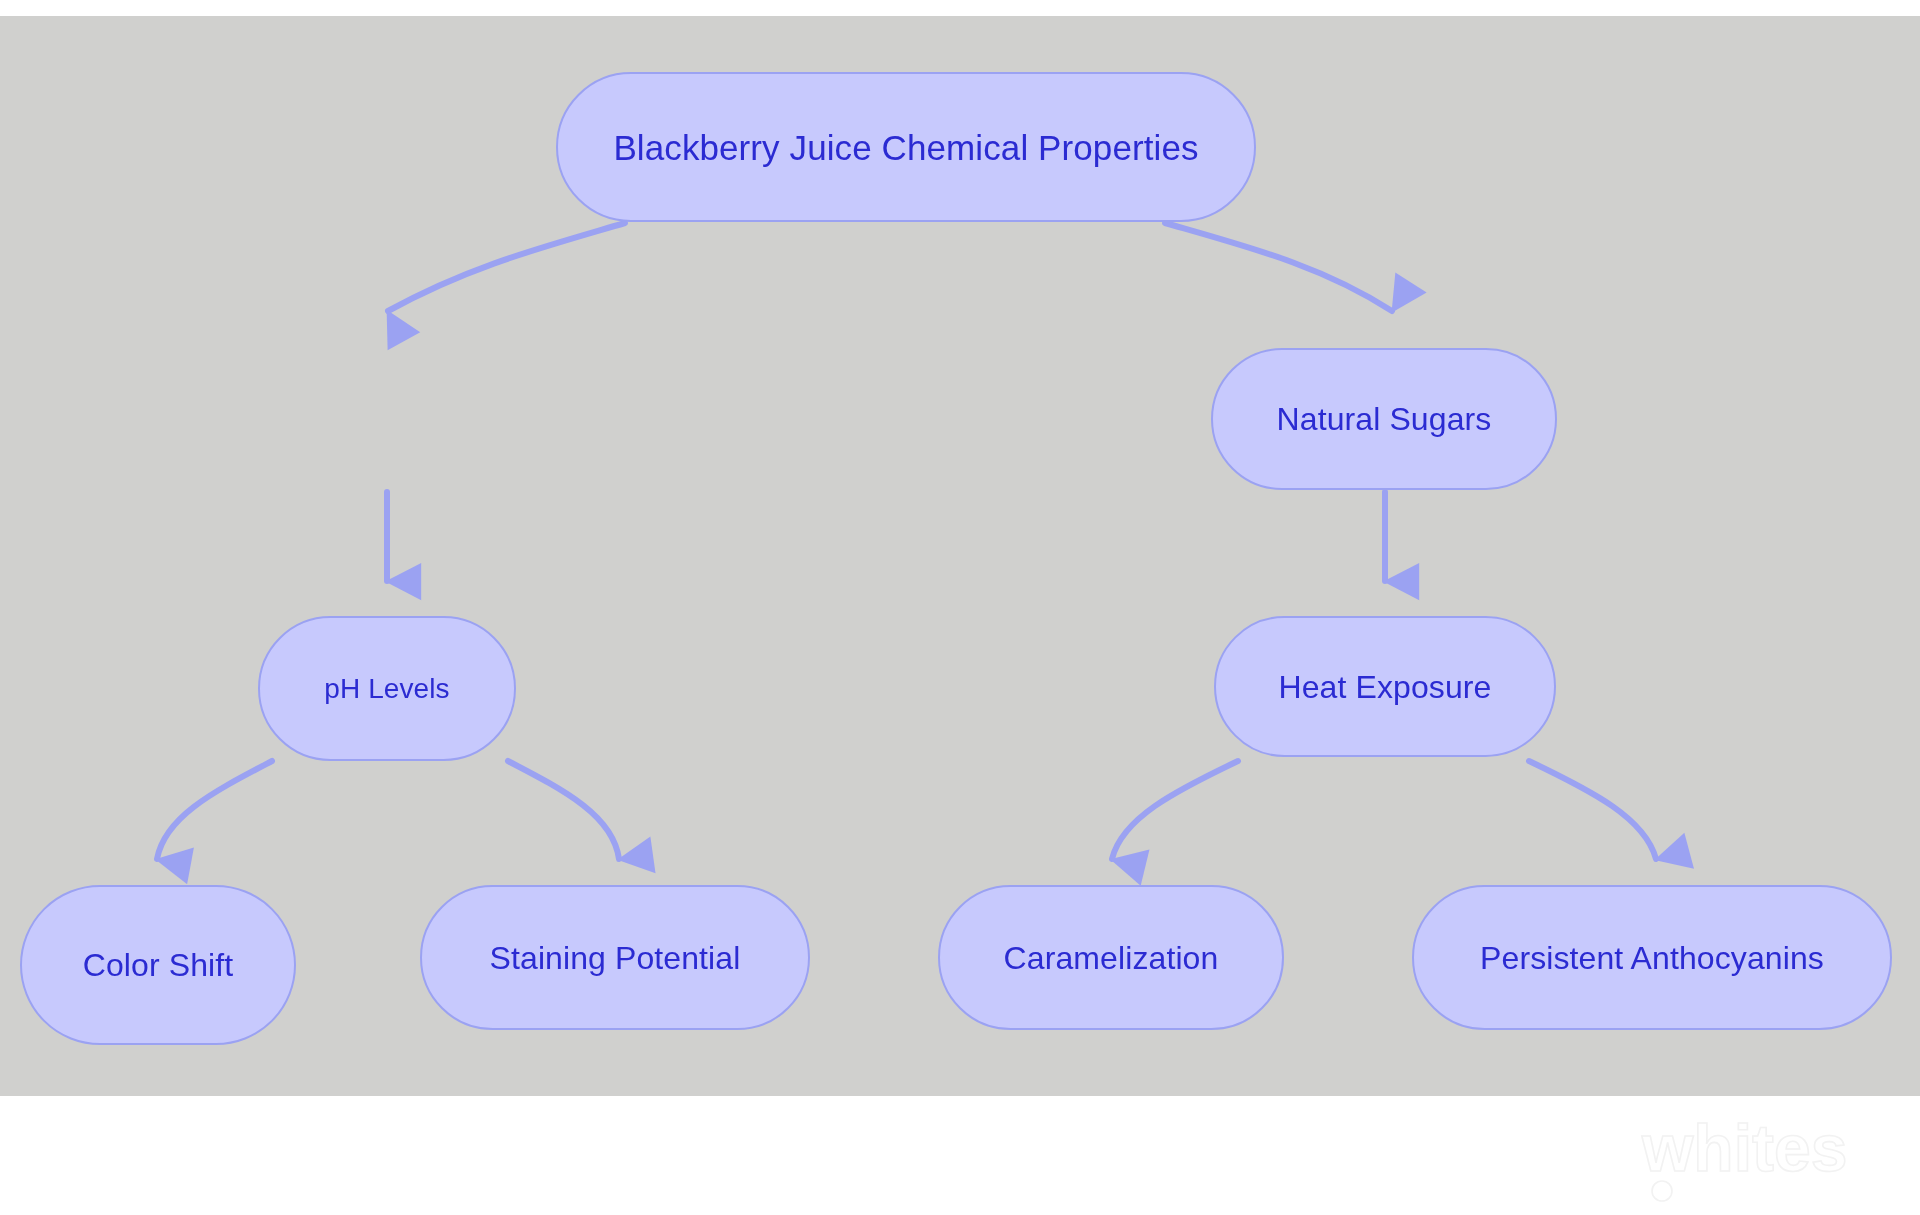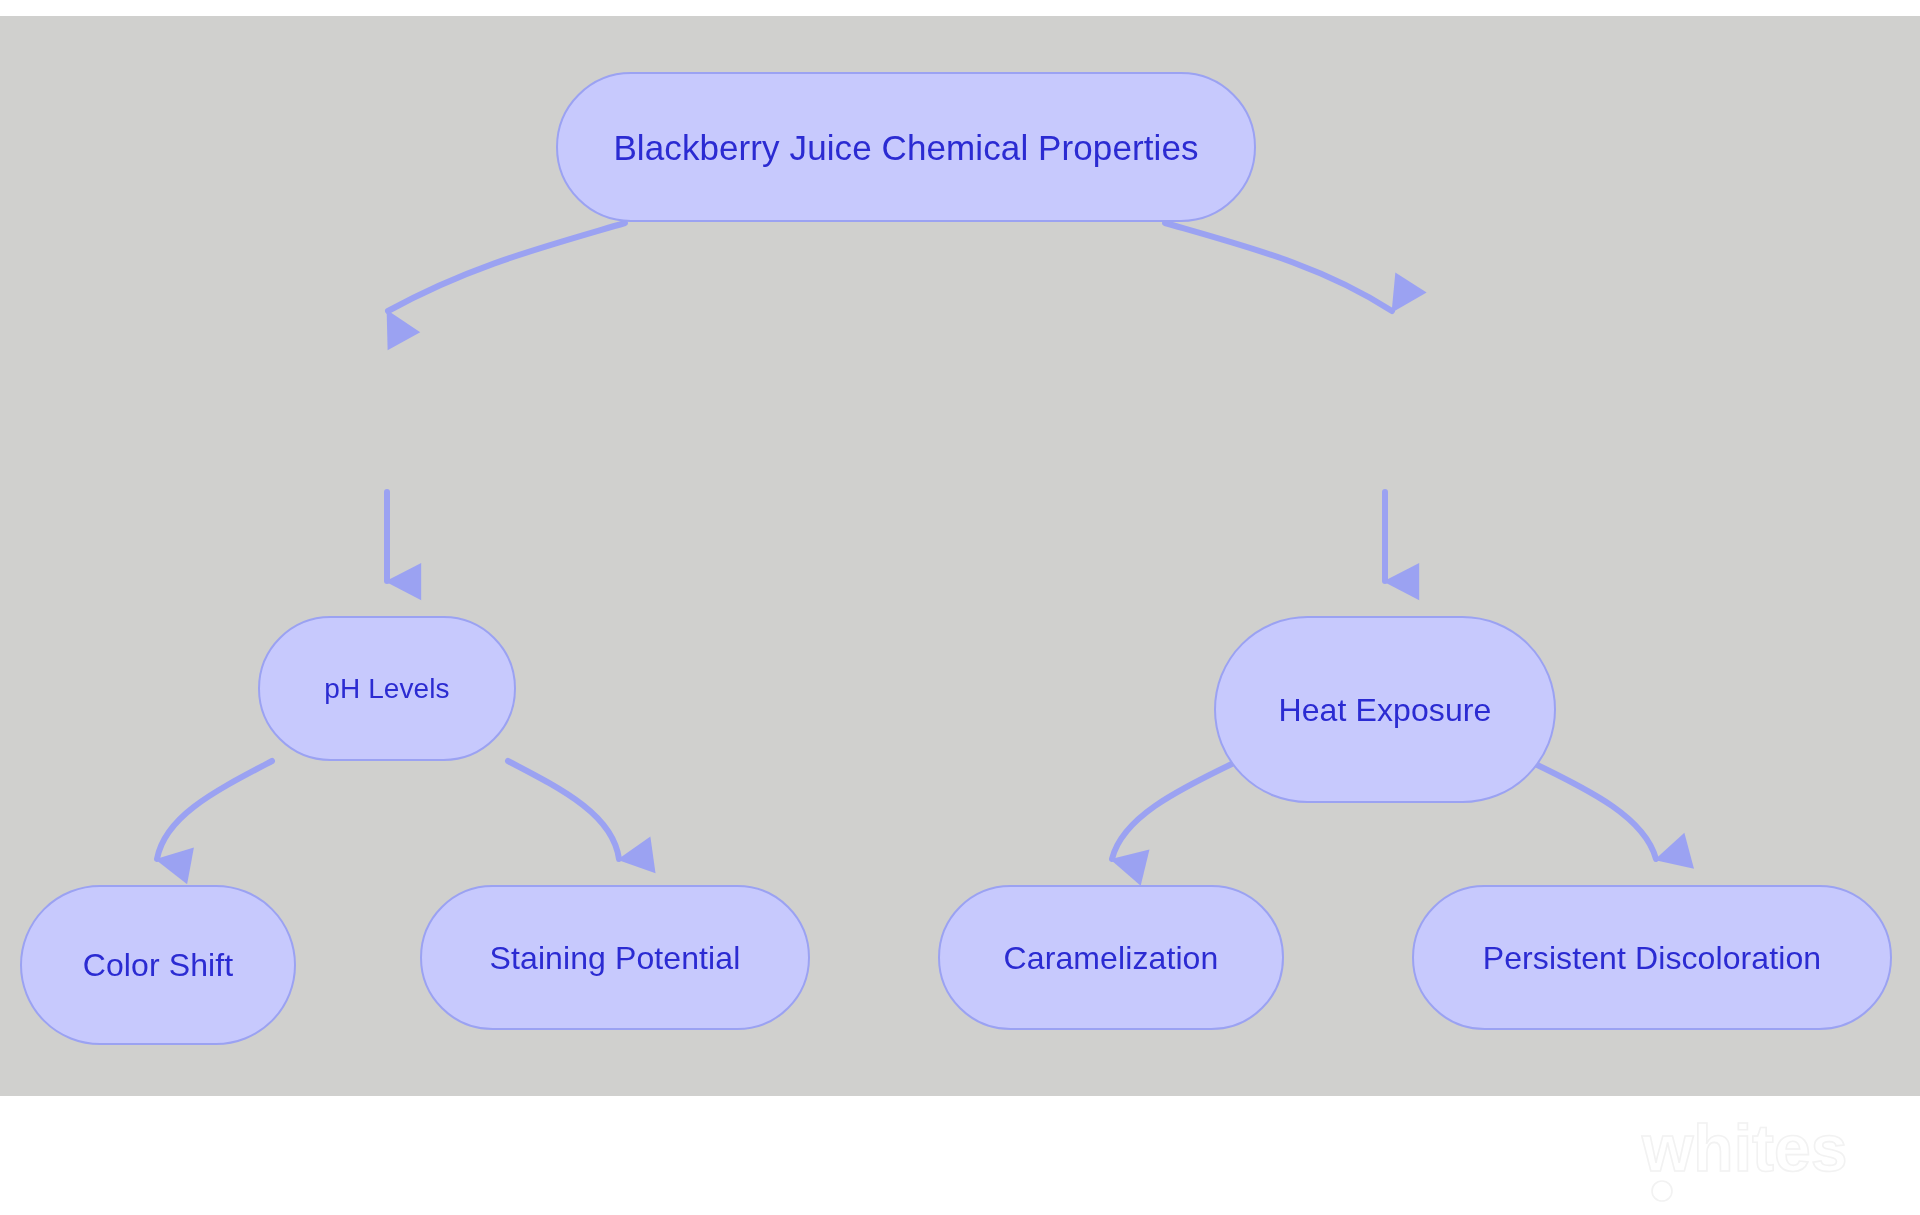--- a/index.html
+++ b/index.html
@@ -98,43 +98,46 @@
       <path d="M 1238 745 C 1175 775, 1122 802, 1112 843" fill="none" stroke="#9ba2f2" stroke-width="6" stroke-linecap="round" marker-end="url(#arrowhead)"></path>
 
       <path d="M 1529 745 C 1592 775, 1645 802, 1656 843" fill="none" stroke="#9ba2f2" stroke-width="6" stroke-linecap="round" marker-end="url(#arrowhead)"></path>
     </svg>
 
     <div class="node" style="left:556px; top:56px; width:700px; height:150px; font-size:35px;">
       <span class="node-label">Blackberry Juice Chemical Properties</span>
     </div>
 
 
+    <div class="node" style="left:1211px; top:332px; width:346px; height:142px; font-size:32px;">
+      <span class="node-label">Natural Sugars</span>
+    </div>
 
     <div class="node" style="left:258px; top:600px; width:258px; height:145px; font-size:28px;">
       <span class="node-label">pH Levels</span>
     </div>
 
-    <div class="node" style="left:1214px; top:600px; width:342px; height:187px; font-size:32px;text-align:center;">
+    <div class="node" style="left:1214px; top:600px; width:342px; height:141px; font-size:32px;text-align:center;">
       <span class="node-label">Heat Exposure</span>
     </div>
 
     <div class="node" style="left:20px; top:869px; width:276px; height:160px; font-size:32px;">
       <span class="node-label">Color Shift</span>
     </div>
 
     <div class="node" style="left:420px; top:869px; width:390px; height:145px; font-size:32px;justify-content:center;">
       <span class="node-label">Staining Potential</span>
     </div>
 
     <div class="node" style="left:938px; top:869px; width:346px; height:145px; font-size:32px;">
       <span class="node-label">Caramelization</span>
     </div>
 
     <div class="node" style="left:1412px; top:869px; width:480px; height:145px; font-size:32px;">
-      <span class="node-label">Persistent Discoloration</span>
+      <span class="node-label">Persistent Anthocyanins</span>
     </div>
 
   </div>
 
   <div id="bottom-band"></div>
 
   <svg id="watermark" viewBox="0 0 240 100">
     <text id="wm-text" x="6" y="62" font-family="&quot;Liberation Sans&quot;, sans-serif" font-size="66" font-weight="bold" fill="none" stroke="#f2f2f2" stroke-width="1.6">whites</text>
     <circle cx="26" cy="82" r="10" fill="none" stroke="#f2f2f2" stroke-width="1.6"></circle>
   </svg>

